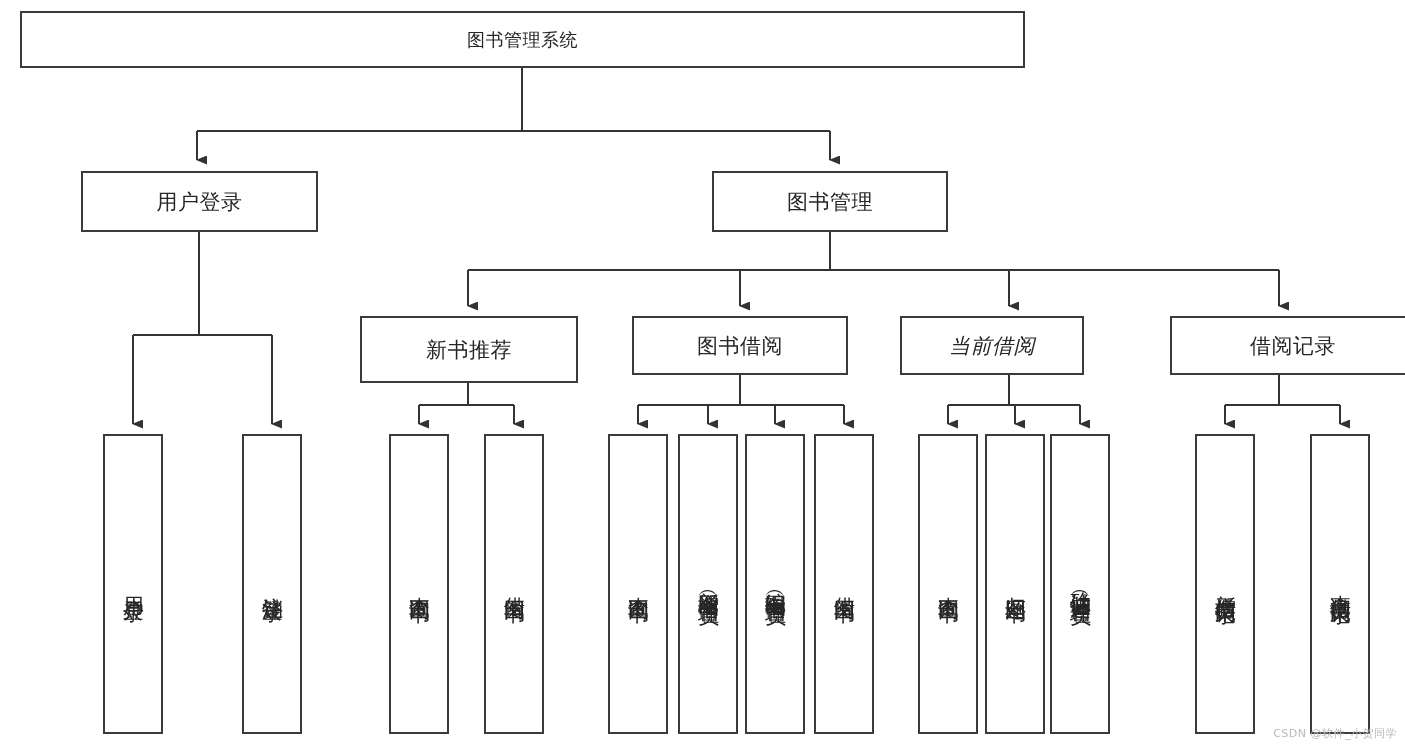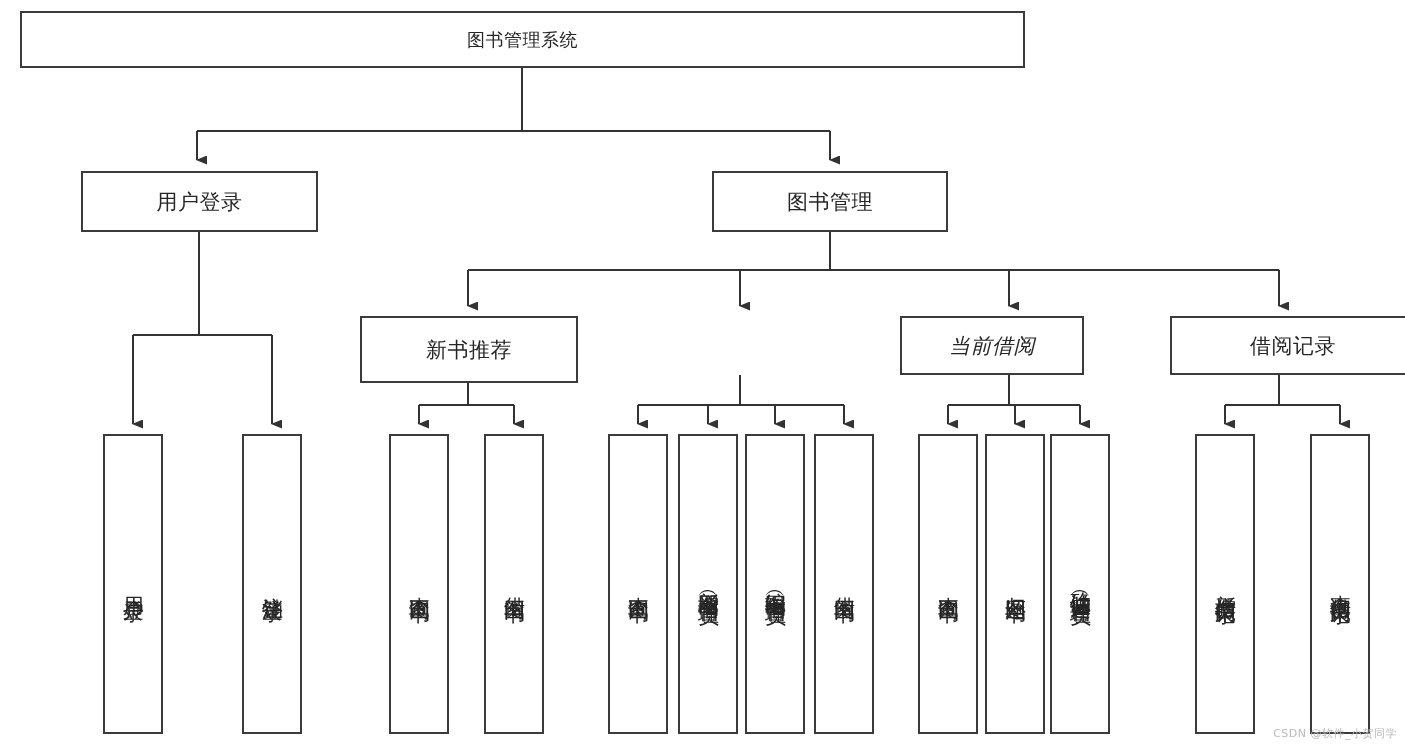--- a/index.html
+++ b/index.html
@@ -134,20 +134,23 @@
   </div>
 
   <div class="node-box" style="left:712px; top:171px; width:236px; height:61px;">
     <span class="node-label-h">图书管理</span>
   </div>
 
   <div class="node-box" style="left:360px; top:316px; width:218px; height:67px;">
     <span class="node-label-h">新书推荐</span>
   </div>
 
+  <div class="node-box" style="left:632px; top:316px; width:216px; height:59px;">
+    <span class="node-label-h">图书借阅</span>
+  </div>
 
   <div class="node-box" style="left:900px; top:316px; width:184px; height:59px;font-style:italic;">
     <span class="node-label-h">当前借阅</span>
   </div>
 
   <div class="node-box" style="left:1170px; top:316px; width:246px; height:59px;">
     <span class="node-label-h">借阅记录</span>
   </div>
 
   <div class="node-box" style="left:103px; top:434px; width:60px; height:300px;">

